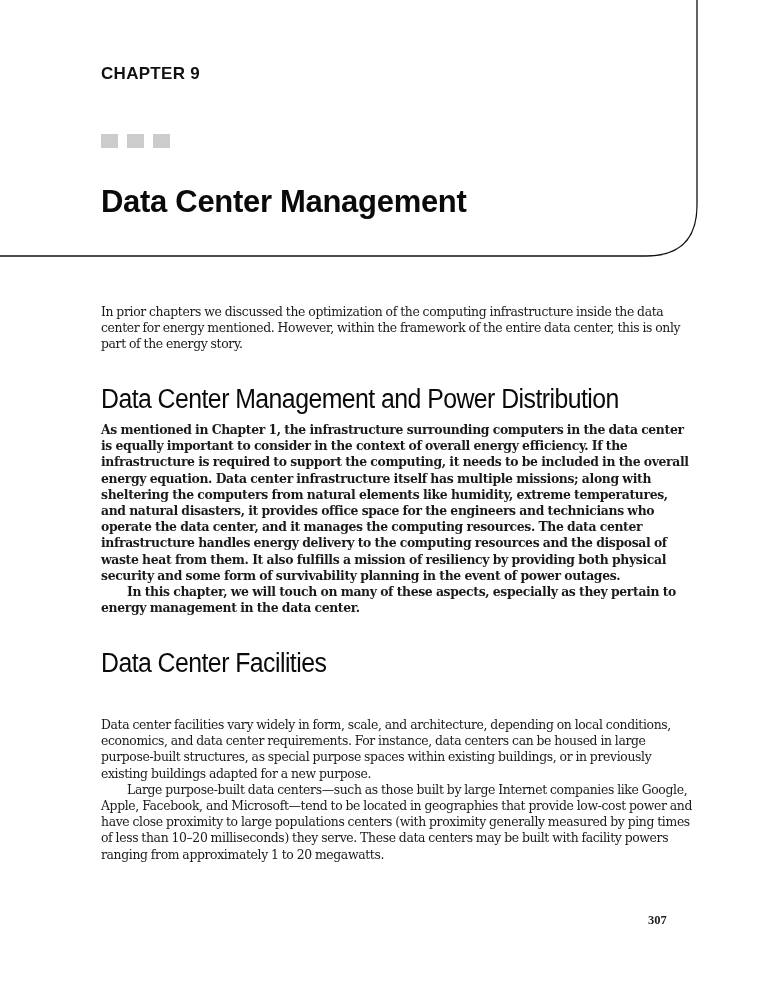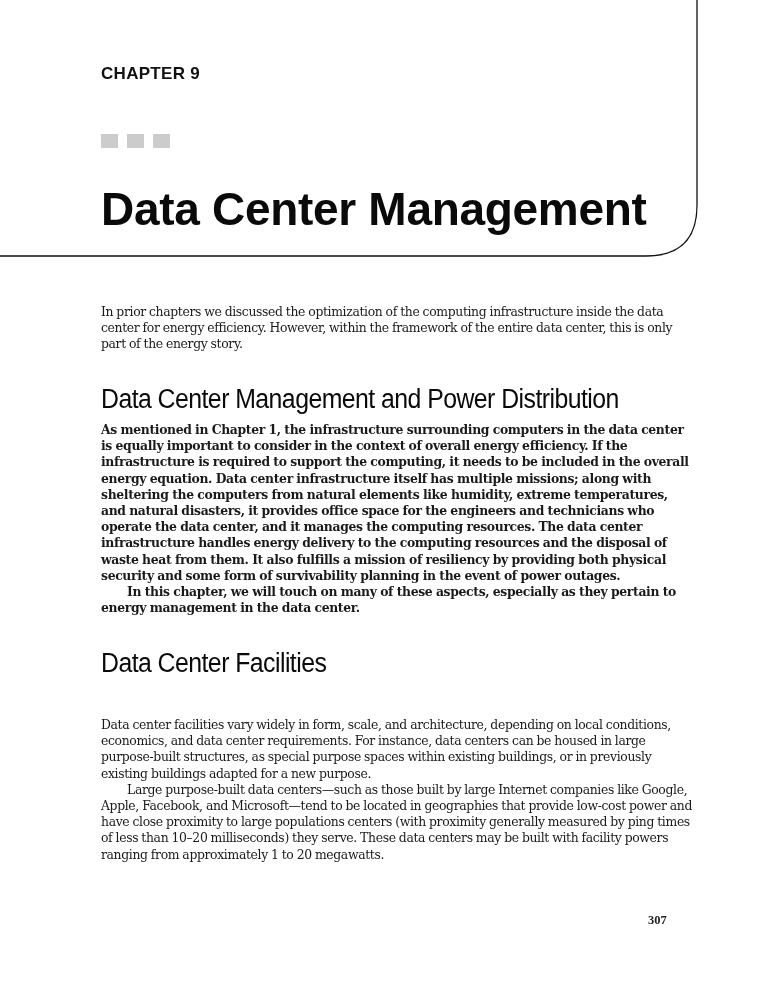--- a/index.html
+++ b/index.html
@@ -1,21 +1,21 @@
 <!DOCTYPE html>
 <html><head>
   <meta charset="utf-8">
   <style>
     html, body { margin: 0; padding: 0; background: #ffffff; }
     body { width: 768px; height: 994px; position: relative; overflow: hidden; color: #111; }
     .frame { position: absolute; left: 0; top: 0; width: 768px; height: 270px; pointer-events: none; }
     .chapter-label { position: absolute; left: 101px; top: 64px; font-family: "Liberation Sans", sans-serif; font-weight: bold; font-size: 17px; letter-spacing: 0.3px; color: #111; }
     .squares { position: absolute; left: 101px; top: 134px; display: flex; gap: 9px; }
     .sq { width: 17px; height: 14px; background: #cccccc; }
-    .chapter-title { position: absolute; left: 101px; top: 186px; font-family: "Liberation Sans", sans-serif; font-weight: bold; font-size: 46px; letter-spacing: -0.3px; color: #0a0a0a; white-space: nowrap; line-height: 1; }
+    .chapter-title { position: absolute; left: 101px; top: 186px; font-family: "Liberation Sans", sans-serif; font-weight: bold; font-size: 31px; letter-spacing: -0.3px; color: #0a0a0a; white-space: nowrap; line-height: 1; }
     .body { position: absolute; left: 101px; width: 592px; font-family: "DejaVu Serif", serif; font-size: 12.4px; line-height: 16.2px; color: #1a1a1a; letter-spacing: -0.35px; word-spacing: -0.4px; }
     .body p { margin: 0; }
     .body p.indent { text-indent: 26px; }
     .h2 { position: absolute; left: 101px; font-family: "Liberation Sans", sans-serif; font-size: 27px; color: #0a0a0a; white-space: nowrap; line-height: 1; letter-spacing: -0.6px; transform: scaleX(0.92); transform-origin: left top; }
     .page-number { position: absolute; left: 648px; top: 913px; font-family: Liberation Serif, serif; font-weight: bold; font-size: 12.5px; color: #222; }
   </style>
 </head>
 <body>
 
 <svg class="frame" viewBox="0 0 768 270" xmlns="http://www.w3.org/2000/svg">
@@ -26,21 +26,21 @@
 
 <div class="squares">
   <div class="sq"></div>
   <div class="sq"></div>
   <div class="sq"></div>
 </div>
 
 <div class="chapter-title">Data Center Management</div>
 
 <div class="body" style="top:304px;">
-  <p>In prior chapters we discussed the optimization of the computing infrastructure inside the data center for energy efficiency. However, within the framework of the entire data center, this is only part of the energy story.</p>
+  <p>In prior chapters we discussed the optimization of the computing infrastructure inside the data center for energy mentioned. However, within the framework of the entire data center, this is only part of the energy story.</p>
 </div>
 
 <div class="h2" style="top:386px;">Data Center Management and Power Distribution</div>
 
 <div class="body" style="top:422px;font-weight:bold;">
   <p>As mentioned in Chapter 1, the infrastructure surrounding computers in the data center is equally important to consider in the context of overall energy efficiency. If the infrastructure is required to support the computing, it needs to be included in the overall energy equation. Data center infrastructure itself has multiple missions; along with sheltering the computers from natural elements like humidity, extreme temperatures, and natural disasters, it provides office space for the engineers and technicians who operate the data center, and it manages the computing resources. The data center infrastructure handles energy delivery to the computing resources and the disposal of waste heat from them. It also fulfills a mission of resiliency by providing both physical security and some form of survivability planning in the event of power outages.</p>
   <p class="indent">In this chapter, we will touch on many of these aspects, especially as they pertain to energy management in the data center.</p>
 </div>
 
 <div class="h2" style="top:650px;">Data Center Facilities</div>

